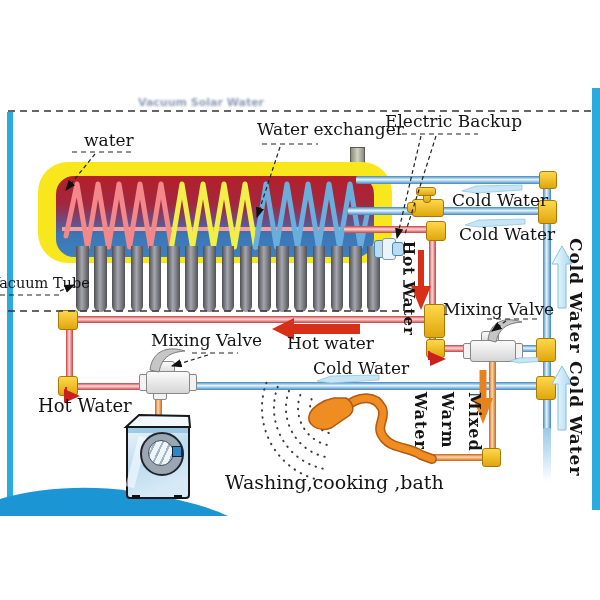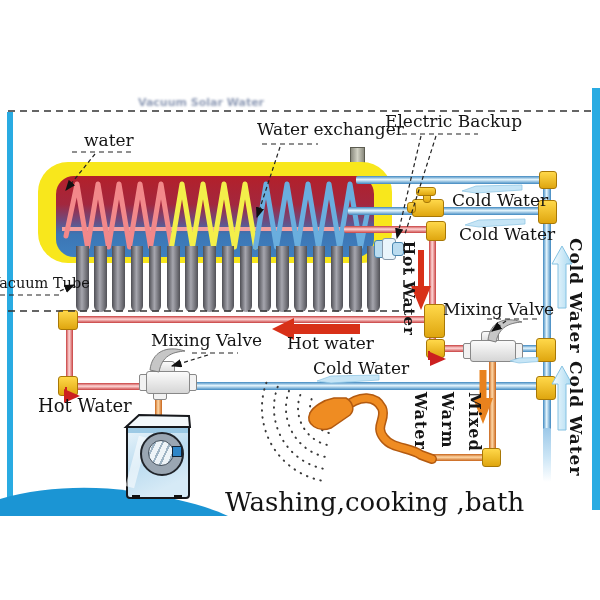--- a/index.html
+++ b/index.html
@@ -236,15 +236,15 @@
   <div class="lbl vert" style="left:566px;top:361px;font-size:17px;">Cold Water</div>
   <div class="lbl" style="left:-10px;top:275px;font-size:14.5px;">Vacuum Tube</div>
   <div class="lbl" style="left:151px;top:330px;">Mixing Valve</div>
   <div class="lbl" style="left:443px;top:299px;">Mixing Valve</div>
   <div class="lbl" style="left:287px;top:333px;">Hot water</div>
   <div class="lbl" style="left:313px;top:358px;">Cold Water</div>
   <div class="lbl" style="left:38px;top:395px;font-size:18px;">Hot Water</div>
   <div class="lbl vert" style="left:465px;top:392px;">Mixed</div>
   <div class="lbl vert" style="left:438px;top:392px;">Warm</div>
   <div class="lbl vert" style="left:411px;top:392px;">Water</div>
-  <div class="lbl" style="left:225px;top:471px;font-size:26px;margin-top:16px;">Washing,cooking ,bath</div>
+  <div class="lbl" style="left:225px;top:471px;font-size:19px;">Washing,cooking ,bath</div>
 
 </div>
 
 </body></html>

